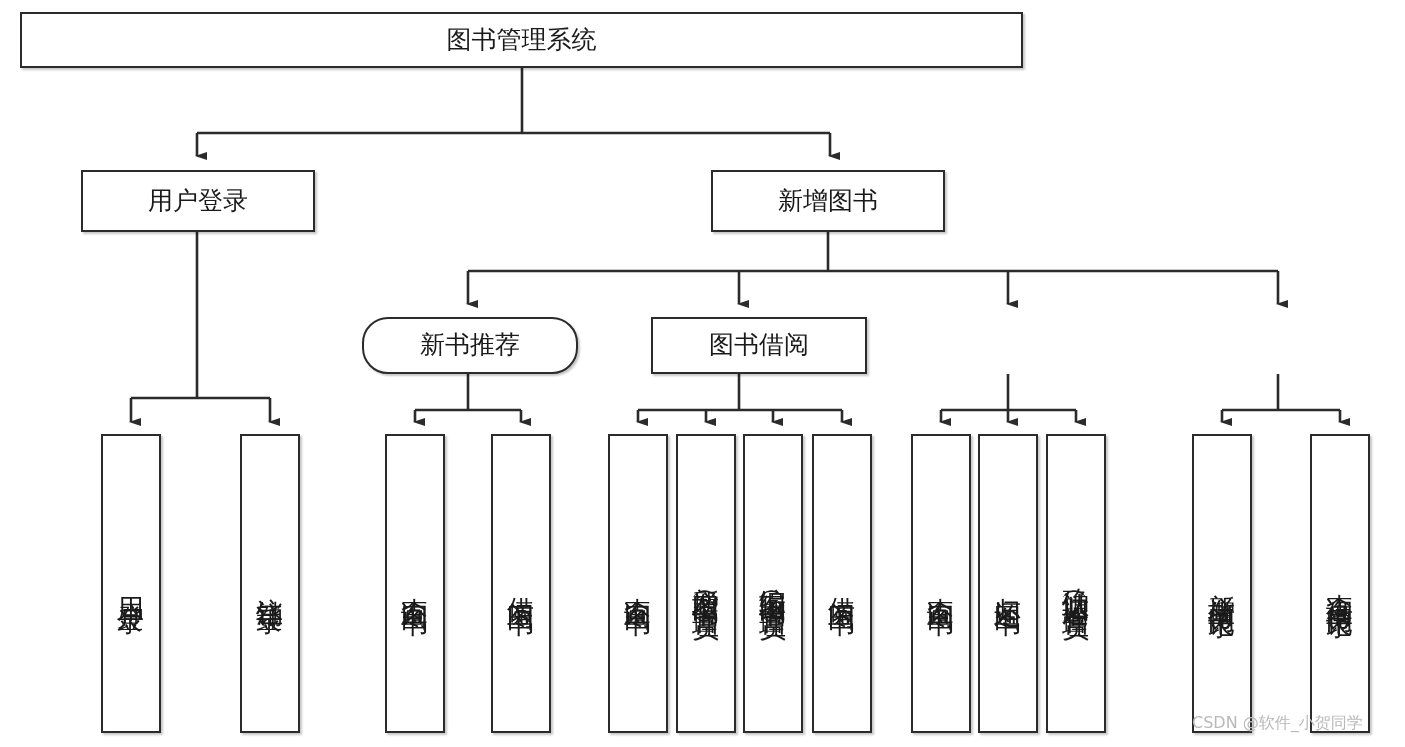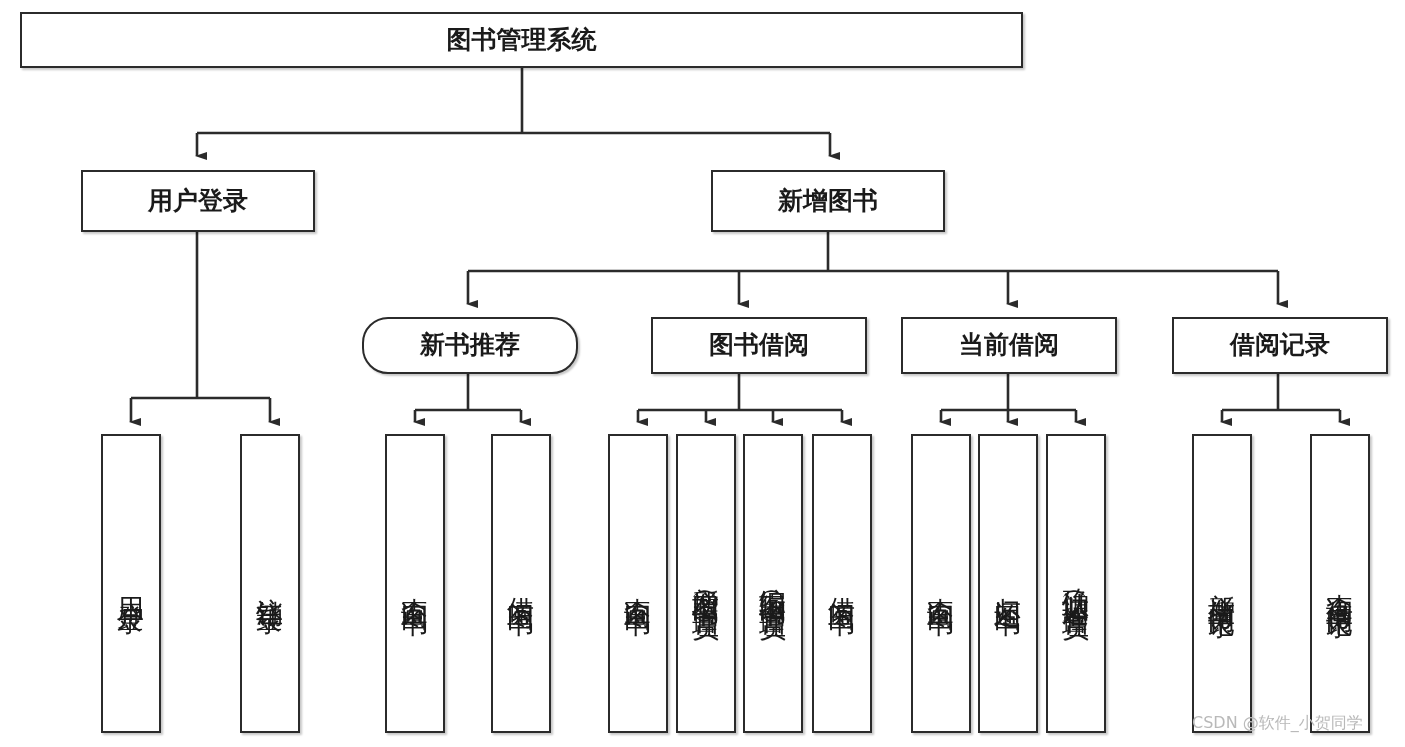--- a/index.html
+++ b/index.html
@@ -41,21 +41,20 @@
   .node .label {
     color: #1a1a1a;
     line-height: 1.05;
     text-align: center;
     white-space: nowrap;
   }
   
   .node.horiz .label {
     font-size: 25px;
     writing-mode: horizontal-tb;
-    font-weight: bold;
   }
   .node.root .label {
     font-size: 25px;
   }
   
   .node.vert {
     align-items: center;
     justify-content: center;
     padding: 4px 0;
   }
@@ -143,26 +142,20 @@
   <div class="node horiz" style="left:711px; top:170px; width:234px; height:62px;">
     <span class="label">新增图书</span>
   </div>
 
   <div class="node horiz" style="left:362px; top:317px; width:216px; height:57px;border-radius:26px;">
     <span class="label">新书推荐</span>
   </div>
   <div class="node horiz" style="left:651px; top:317px; width:216px; height:57px;">
     <span class="label">图书借阅</span>
   </div>
-  <div class="node horiz" style="left:901px; top:317px; width:216px; height:57px;">
-    <span class="label">当前借阅</span>
-  </div>
-  <div class="node horiz" style="left:1172px; top:317px; width:216px; height:57px;">
-    <span class="label">借阅记录</span>
-  </div>
 
   <div class="node vert" style="left:101px; top:434px; width:60px; height:299px;">
     <span class="label">用户登录</span>
   </div>
   <div class="node vert" style="left:240px; top:434px; width:60px; height:299px;">
     <span class="label">注销登录</span>
   </div>
 
   <div class="node vert" style="left:385px; top:434px; width:60px; height:299px;">
     <span class="label">查询图书</span>

